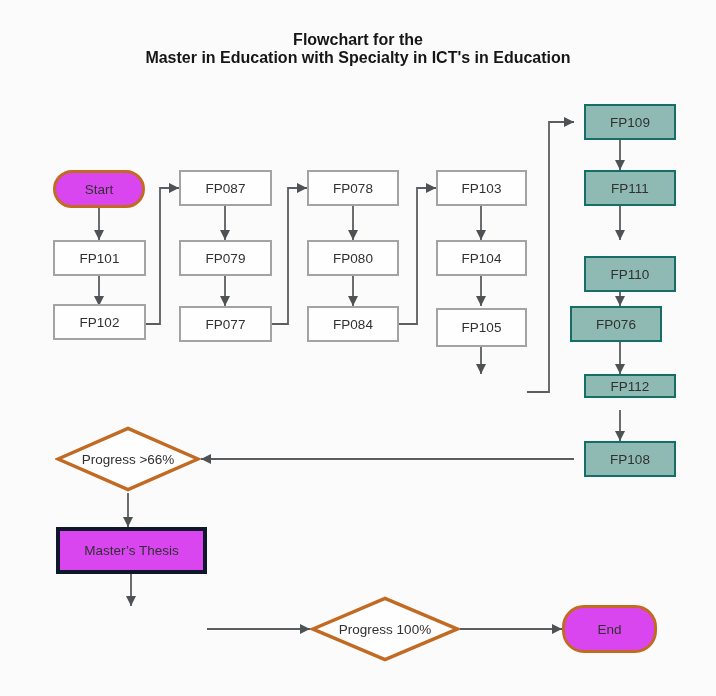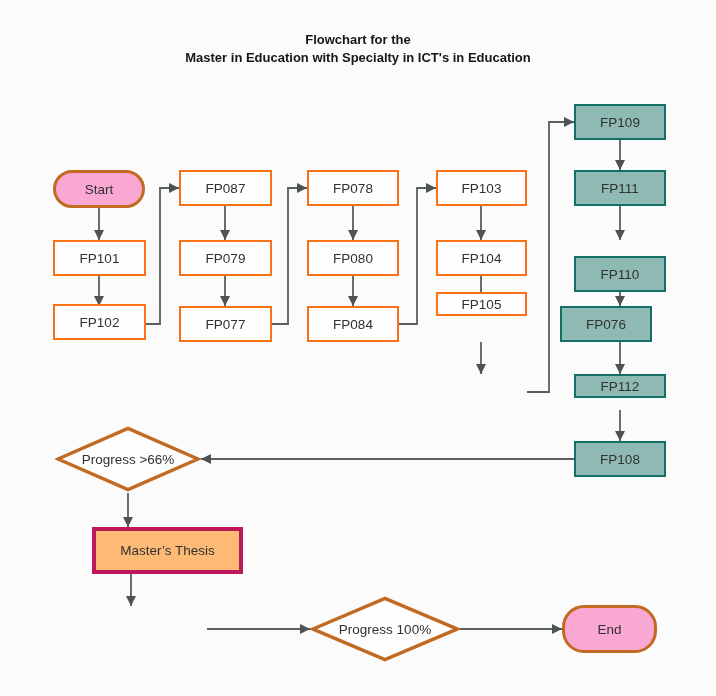--- a/index.html
+++ b/index.html
@@ -2,32 +2,32 @@
 <html><head>
 <meta charset="utf-8">
 <style>
   html,body { margin:0; padding:0; background:#fbfbfb; }
   .canvas {
     position:relative; width:716px; height:696px; background:#fbfbfb;
     font-family:"Liberation Sans","DejaVu Sans",sans-serif; overflow:hidden;
   }
   .title {
     position:absolute; left:0; top:31px; width:716px; text-align:center;
-    font-weight:bold; font-size:13px; line-height:18px; color:#161616;
+    font-weight:bold; font-size:16px; line-height:18px; color:#161616;
   }
   .connectors { position:absolute; left:0; top:0; }
   .node {
     position:absolute; box-sizing:border-box;
     display:flex; align-items:center; justify-content:center;
     font-size:13.5px; color:#313131; background:#fefefe; text-align:center;
   }
-  .process   { border:2px solid #f97316; }
-  .tealfill  { background:#8ebab3; border:2px solid #156f67; }
-  .orangebox { border:4px solid #be185d; background:#fdba74;margin-left:36px; }
-  .terminator{ border:3px solid #c36a22; border-radius:22px; background:#f9a8d4;align-items:center; }
+  .process   { border:2px solid #a3a3a3; }
+  .tealfill  { background:#8ebab3; border:2px solid #156f67;margin-left:10px; }
+  .orangebox { border:4px solid #0f172a; background:#d946ef; }
+  .terminator{ border:3px solid #c36a22; border-radius:22px; background:#d946ef;align-items:center; }
   .decision  { background:transparent; border:none;justify-content:center; }
   .decision svg { position:absolute; left:0; top:0; }
   .lbl { position:relative; z-index:1; }
 </style>
 </head>
 <body>
 
 <div class="canvas">
 
   <div class="title">
@@ -101,21 +101,21 @@
   <div class="node process" style="left:307px;top:306px;width:92px;height:36px">
     <span class="lbl">FP084</span>
   </div>
 
   <div class="node process" style="left:436px;top:170px;width:91px;height:36px">
     <span class="lbl">FP103</span>
   </div>
   <div class="node process" style="left:436px;top:240px;width:91px;height:36px">
     <span class="lbl">FP104</span>
   </div>
-  <div class="node process" style="left:436px;top:292px;width:91px;height:24px">
+  <div class="node process" style="left:436px;top:308px;width:91px;height:39px">
     <span class="lbl">FP105</span>
   </div>
 
   <div class="node tealfill" style="left:574px;top:104px;width:92px;height:36px">
     <span class="lbl">FP109</span>
   </div>
   <div class="node tealfill" style="left:574px;top:170px;width:92px;height:36px">
     <span class="lbl">FP111</span>
   </div>
   <div class="node tealfill" style="left:574px;top:256px;width:92px;height:36px">

